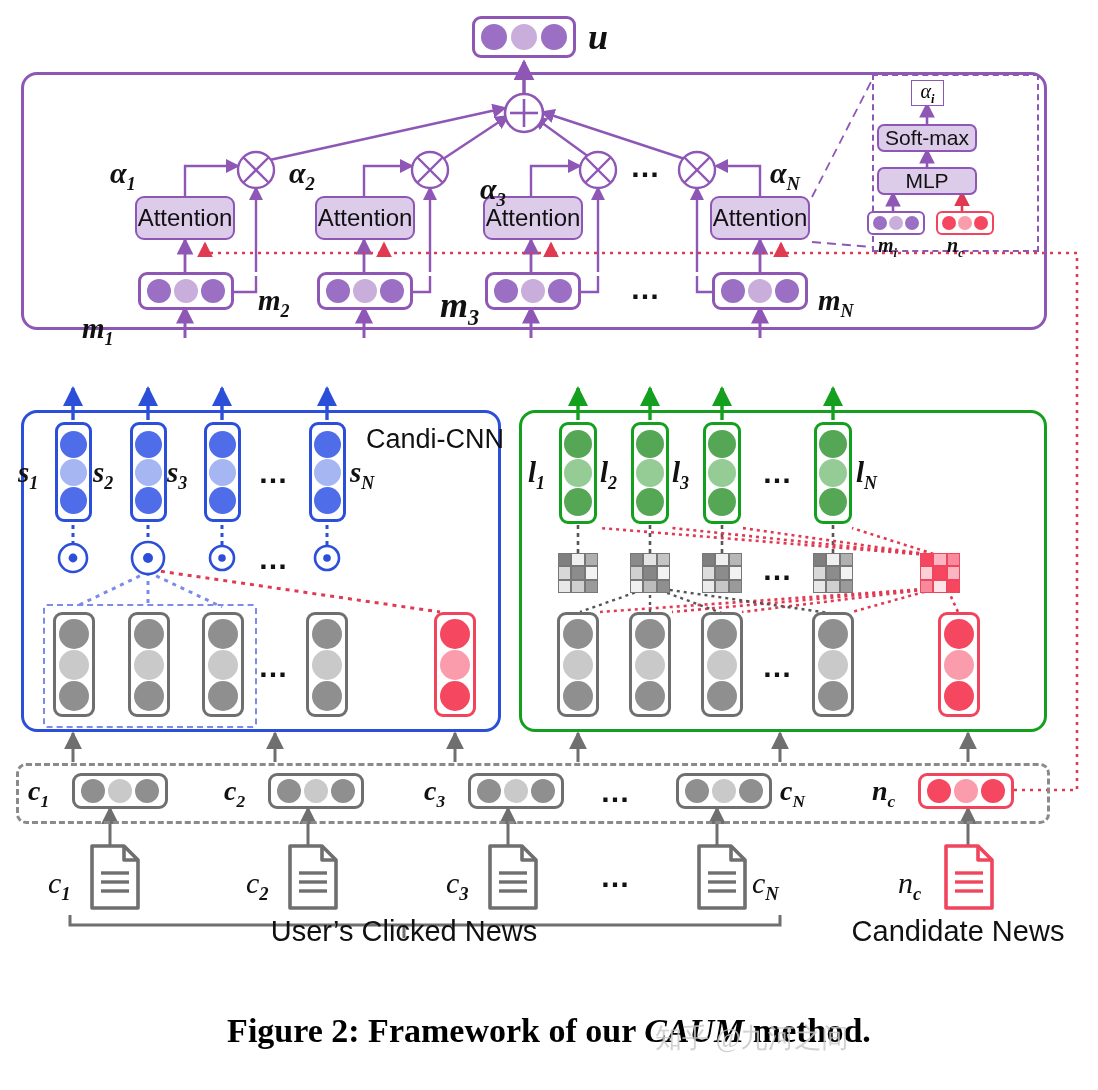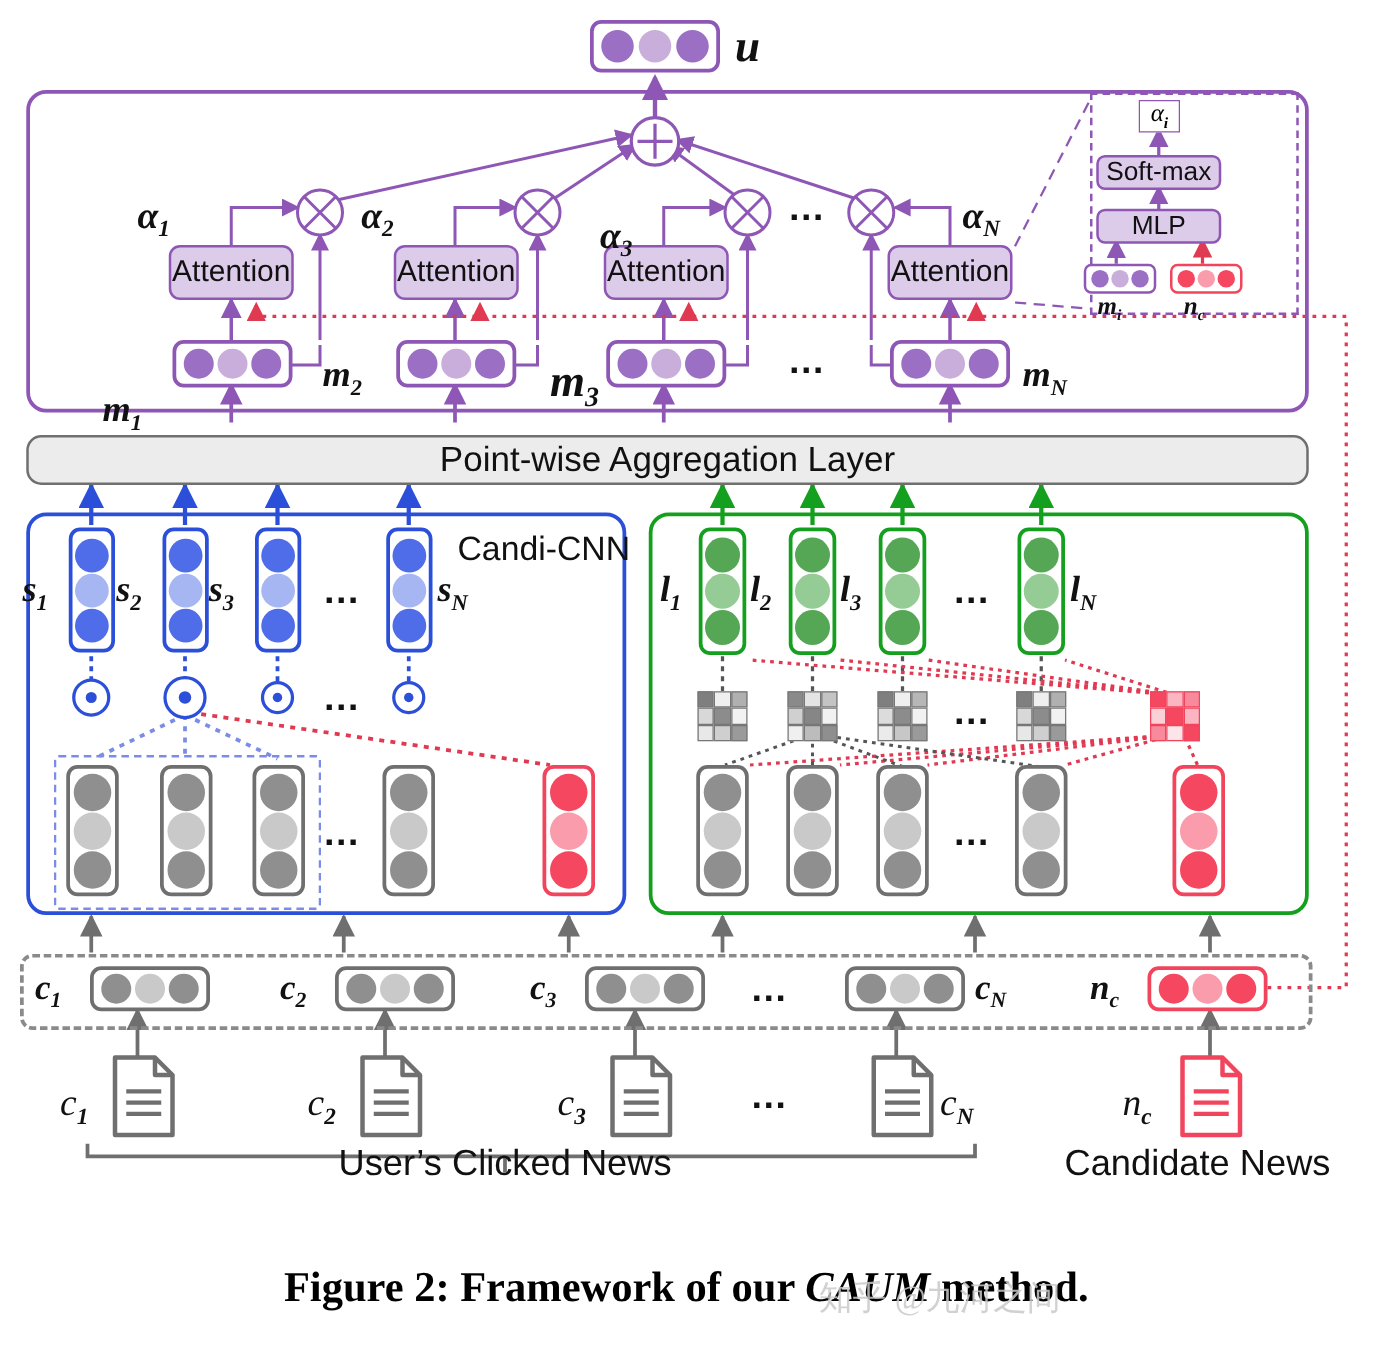--- a/index.html
+++ b/index.html
@@ -194,23 +194,20 @@
         <circle cx="73" cy="558" r="4.4"></circle>
           <circle cx="148" cy="558" r="5"></circle>
         <circle cx="222" cy="558" r="3.8"></circle>
           <circle cx="327" cy="558" r="3.8"></circle>
       </g>
     </g>
   </svg>
 
   <div class="modbox" style="left:21px;top:72px;width:1026px;height:258px;border:3px solid #8e57b5;"></div>
 
-  <div class="aggr" style="left:21px;top:348px;width:1026px;height:40px;">
-    <span>Point-wise Aggregation Layer</span>
-  </div>
 
   <div class="modbox" style="left:21px;top:410px;width:480px;height:322px;border:3px solid #2b4fd8;"></div>
   <div class="boxlabel" style="left:366px;top:424px;text-align:center;">Candi-CNN</div>
 
   <div class="modbox" style="left:519px;top:410px;width:528px;height:322px;border:3px solid #14a01e;"></div>
 
   <div style="position:absolute;left:43px;top:604px;width:210px;height:120px;border:2.5px dashed #7a8ce8;border-radius:4px;"></div>
 
   <div style="position:absolute;left:16px;top:763px;width:1028px;height:55px;border:3px dashed #8a8a8a;border-radius:10px;"></div>
 

